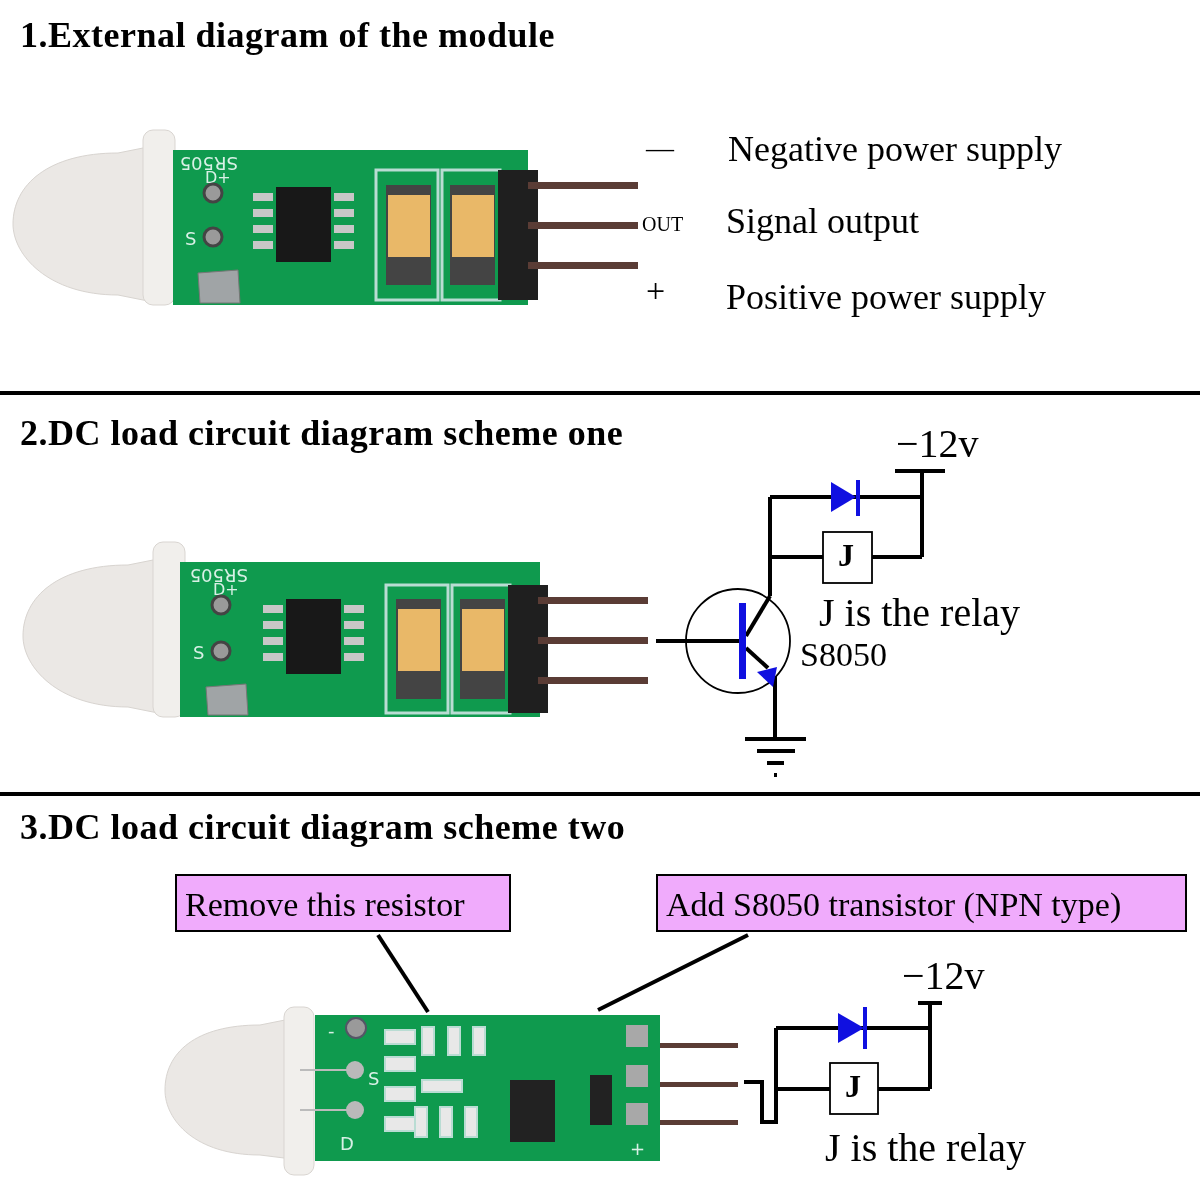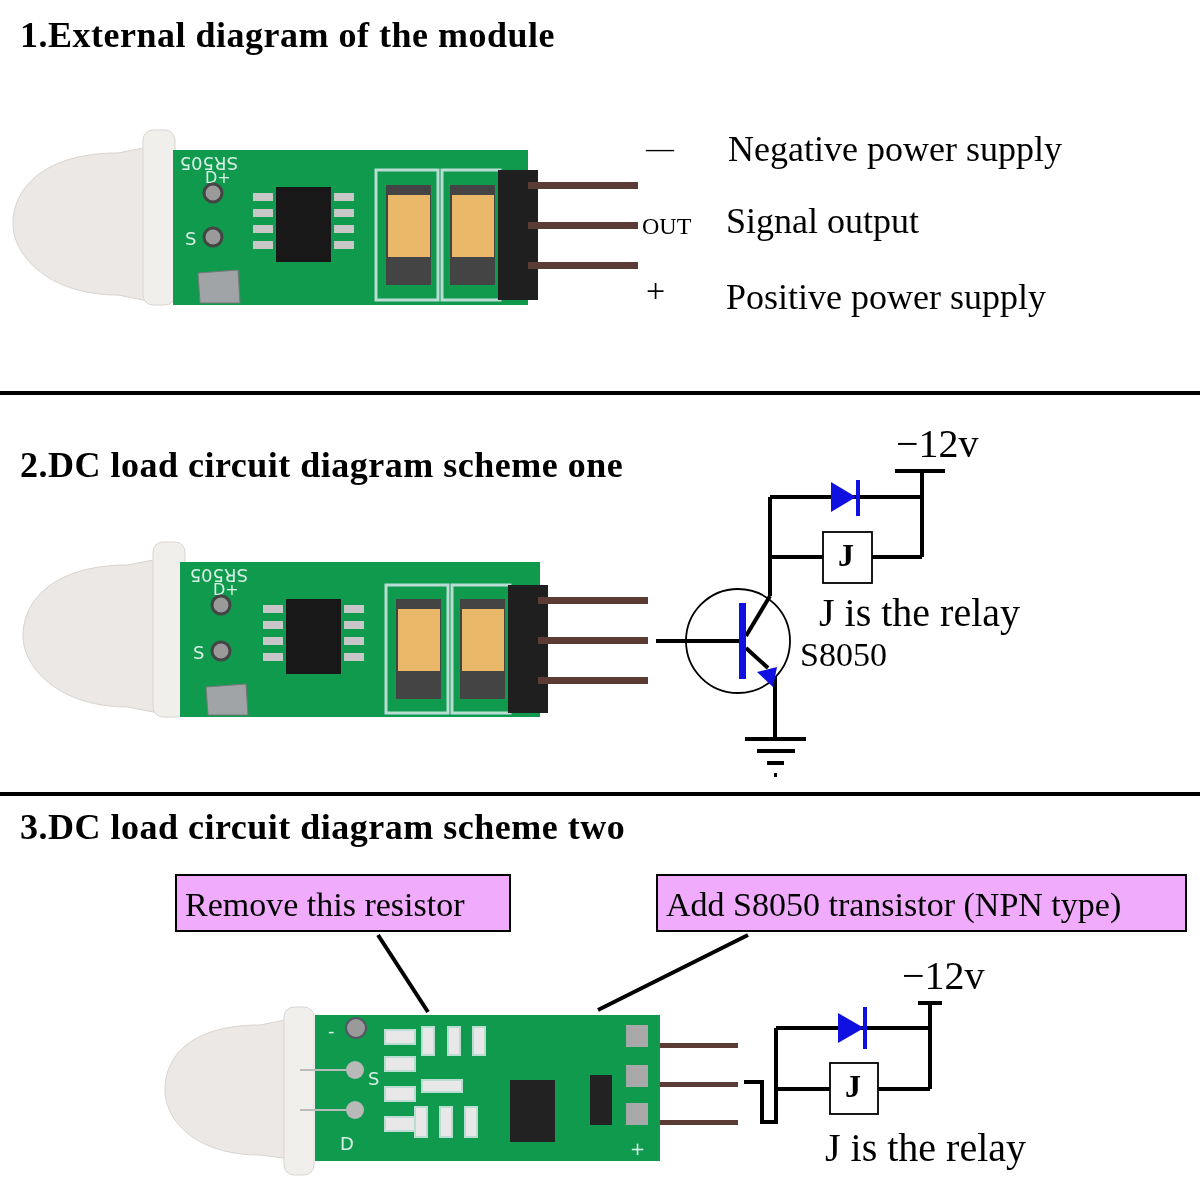--- a/index.html
+++ b/index.html
@@ -1,21 +1,21 @@
 <!DOCTYPE html>
 <html><head>
 <meta charset="utf-8">
 <style>
   html, body { margin:0; padding:0; background:#ffffff; }
   body { width:1200px; height:1200px; position:relative; overflow:hidden; font-family:"Liberation Serif","DejaVu Serif",serif; color:#000; }
   .title { position:absolute; left:20px; font-weight:bold; font-size:36px; letter-spacing:0.5px; white-space:nowrap; }
   .rule { position:absolute; left:0; width:1200px; height:4px; background:#000; }
   .pin-label { position:absolute; font-size:36px; white-space:nowrap; }
   .pin-sym { position:absolute; font-size:34px; white-space:nowrap; }
-  .small { position:absolute; font-size:24px; white-space:nowrap; }
+  .small { position:absolute; font-size:20px; white-space:nowrap; }
   .txt { position:absolute; font-size:40px; white-space:nowrap; }
   .volt { position:absolute; font-size:40px; white-space:nowrap;margin-left:24px; }
   .callout { position:absolute; border:2px solid #000; background:#f0abfc; font-size:34px; padding:0 8px; height:58px; line-height:58px; white-space:nowrap; box-sizing:border-box; }
   svg { position:absolute; left:0; top:0; }
   .mod { position:absolute; }
 </style>
 </head>
 <body>
 
 <div class="title" style="top:14px;">1.External diagram of the module</div>
@@ -62,21 +62,21 @@
 
 <div class="pin-sym" style="left:646px;top:132px;font-size:28px;">—</div>
 <div class="small" style="left:642px;top:213px;">OUT</div>
 <div class="pin-sym" style="left:646px;top:272px;">+</div>
 <div class="pin-label" style="left:728px;top:128px;">Negative power supply</div>
 <div class="pin-label" style="left:726px;top:200px;">Signal output</div>
 <div class="pin-label" style="left:726px;top:276px;">Positive power supply</div>
 
 <div class="rule" style="top:391px;"></div>
 
-<div class="title" style="top:412px;margin-top:32px;">2.DC load circuit diagram scheme one</div>
+<div class="title" style="top:412px;">2.DC load circuit diagram scheme one</div>
 
 <svg class="mod" width="650" height="200" style="left:18px;top:537px;" viewBox="0 0 650 200">
   <path d="M150,20 L150,178 L110,170 C40,170 5,130 5,99 C5,60 40,28 110,28 Z" fill="#ebe8e5" stroke="#d8d4d0"></path>
   <rect x="135" y="5" width="32" height="175" rx="10" fill="#f1efec" stroke="#d9d5d1"></rect>
   <rect x="162" y="25" width="360" height="155" fill="#0f9a4e"></rect>
   <text x="300" y="42" font-family="DejaVu Sans, sans-serif" font-size="18" fill="#d8f0e6" transform="rotate(180 265 37)">SR505</text>
   <text x="195" y="58" font-family="DejaVu Sans, sans-serif" font-size="16" fill="#d8f0e6">D+</text>
   <circle cx="203" cy="68" r="9" fill="#9a9a9a" stroke="#444" stroke-width="3"></circle>
   <text x="175" y="122" font-family="DejaVu Sans, sans-serif" font-size="18" fill="#d8f0e6">S</text>
   <circle cx="203" cy="114" r="9" fill="#9a9a9a" stroke="#444" stroke-width="3"></circle>

